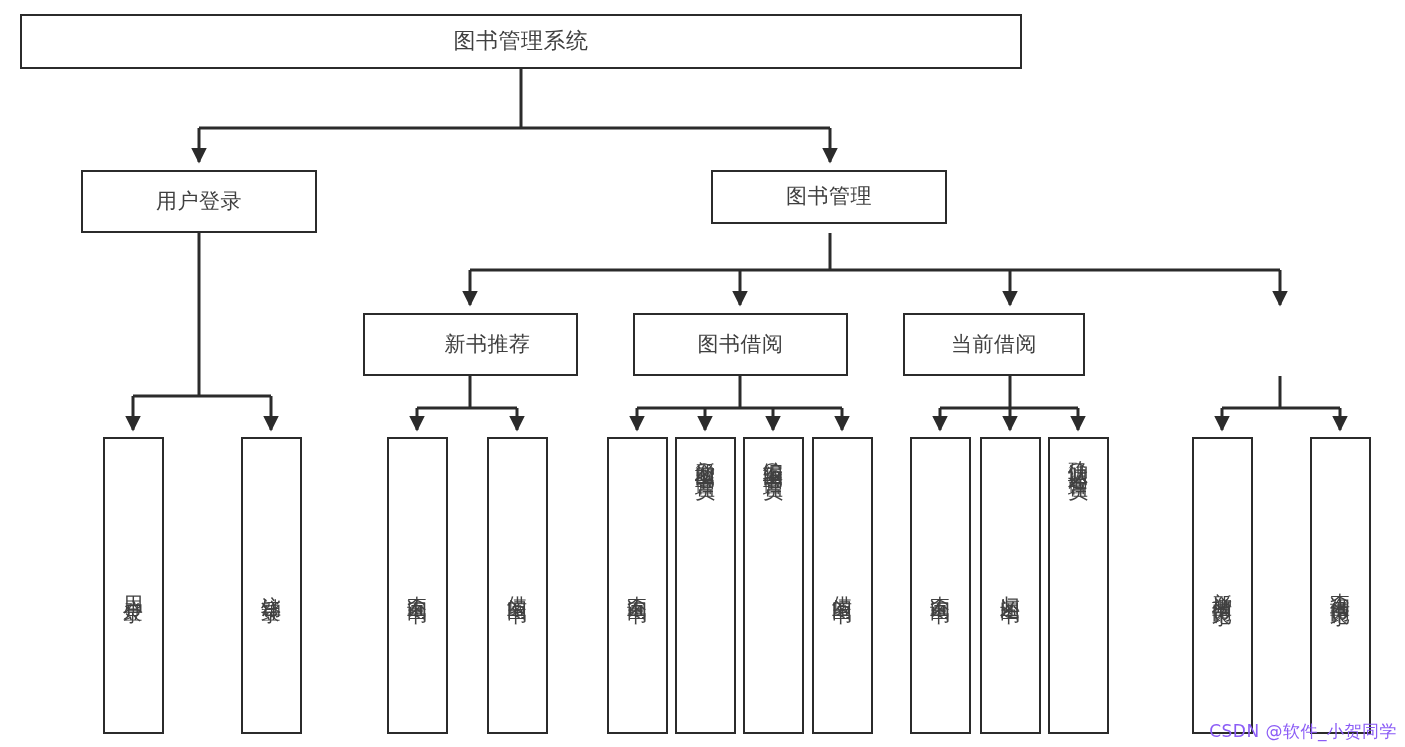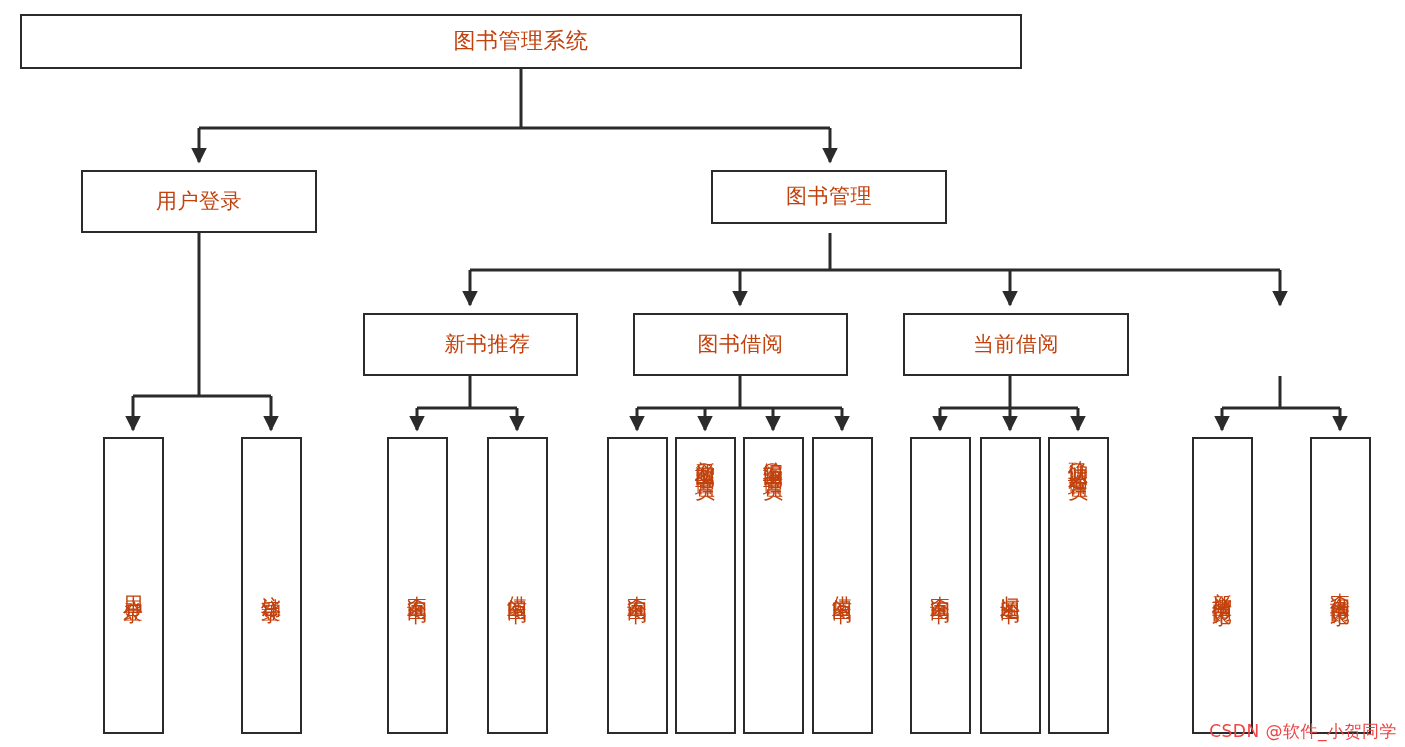--- a/index.html
+++ b/index.html
@@ -34,21 +34,21 @@
     position: absolute;
     box-sizing: border-box;
     background: #ffffff;
     border: 2.5px solid #2b2b2b;
     display: flex;
     align-items: center;
     justify-content: center;
     overflow: hidden;
   }
   .node-label {
-    color: #c2410c;
+    color: #404040;
     line-height: 1.12;
     text-align: right;
     letter-spacing: 0.5px;
     white-space: nowrap;
   }
   
   .node.horiz .node-label {
     font-size: 21px;
   }
   .node.root .node-label {
@@ -73,21 +73,21 @@
   }
   .node.leaf.mid-text {
     align-items: center;
     padding-top: 0;
   }
   #watermark {
     position: absolute;
     right: 8px;
     bottom: 4px;
     font-size: 17px;
-    color: #ef4444;
+    color: #8b5cf6;
     letter-spacing: 0.5px;
     user-select: none;
     white-space: nowrap;
   }
 </style>
 </head>
 <body>
 
 <div id="diagram-root">
 
@@ -154,21 +154,21 @@
   </div>
 
   <div class="node horiz" style="left:363px; top:313px; width:215px; height:63px;padding-left:34px;">
     <span class="node-label">新书推荐</span>
   </div>
 
   <div class="node horiz" style="left:633px; top:313px; width:215px; height:63px;">
     <span class="node-label">图书借阅</span>
   </div>
 
-  <div class="node horiz" style="left:903px; top:313px; width:226px; height:63px;">
+  <div class="node horiz" style="left:903px; top:313px; width:182px; height:63px;">
     <span class="node-label">当前借阅</span>
   </div>
 
 
   <div class="node leaf mid-text" style="left:103px; top:437px; width:61px; height:297px;">
     <span class="node-label">用户登录</span>
   </div>
 
   <div class="node leaf mid-text" style="left:241px; top:437px; width:61px; height:297px;">
     <span class="node-label">注销登录</span>

